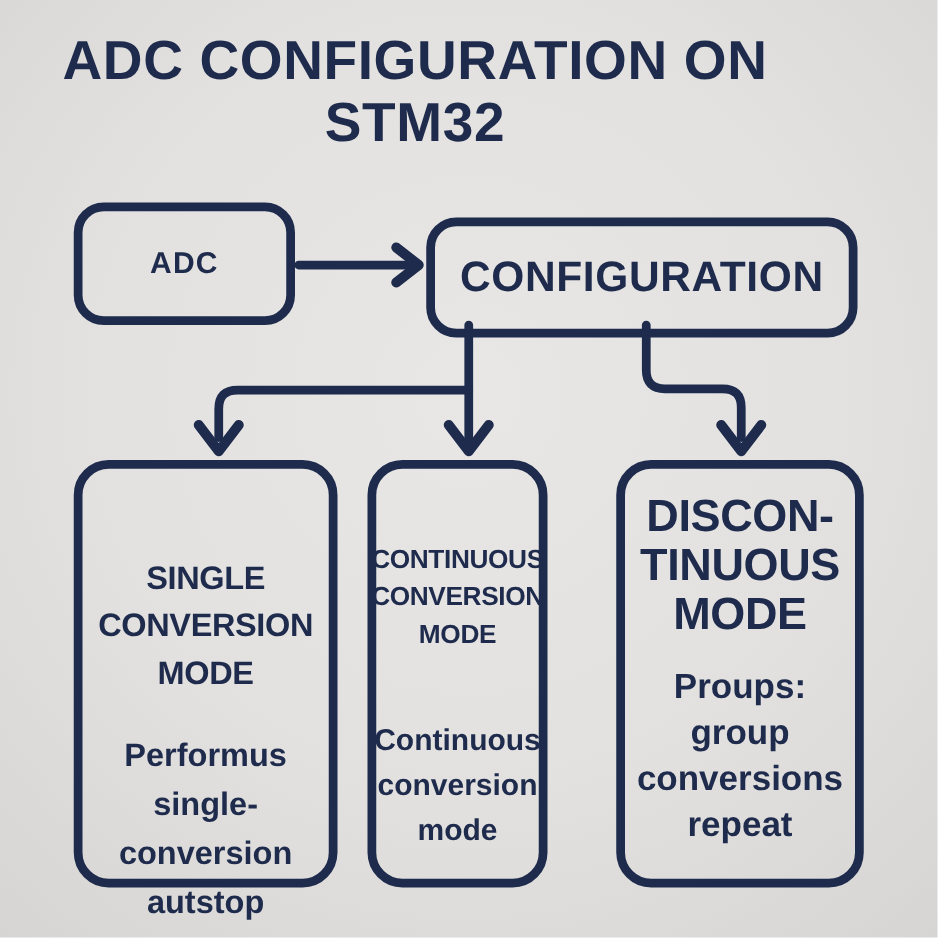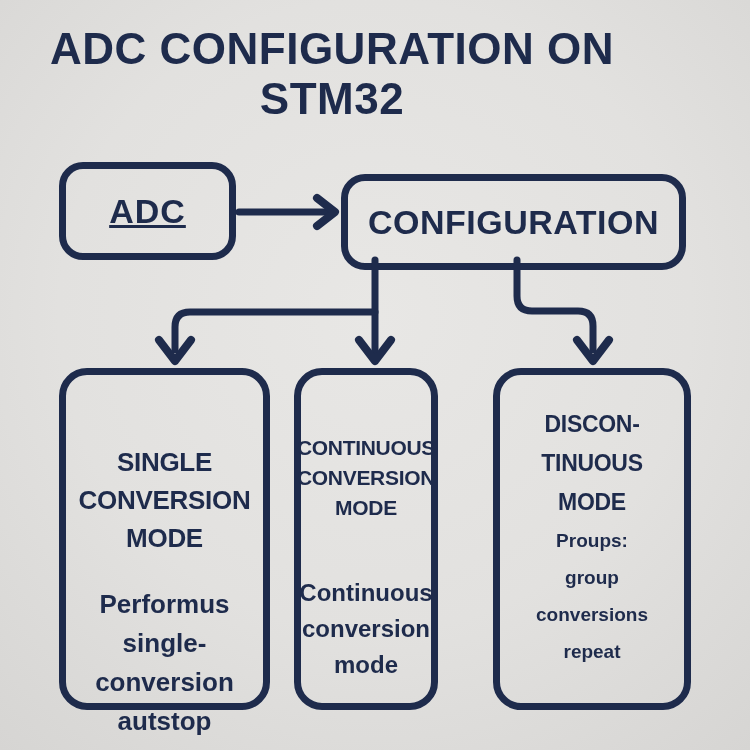--- a/index.html
+++ b/index.html
@@ -18,41 +18,41 @@
   .title {
     position:absolute; top:24px; left:0; width:664px;
     text-align:center; font-size:44px; line-height:50px;
     font-weight:bold; letter-spacing:0.5px; color:var(--ink);
   }
   .node {
     position:absolute; border:7px solid var(--ink); border-radius:24px;
     display:flex; align-items:center; justify-content:center;
     font-weight:bold; color:var(--ink); text-align:center;
   }
-  .node-adc   { left:59px;  top:162px; width:177px; height:98px; font-size:34px; letter-spacing:1px;text-decoration:underline; }
+  .node-adc   { left:59px;  top:162px; width:177px; height:98px; font-size:24px; letter-spacing:1px; }
   .node-config{ left:341px; top:163px; width:345px; height:96px; font-size:34px; letter-spacing:0.5px;margin-top:11px; }
   .connectors { position:absolute; left:0; top:0; width:750px; height:750px; }
   .connectors path { fill:none; stroke:var(--ink); stroke-linecap:round; stroke-linejoin:round; }
   .connectors .stem { stroke-width:7; }
   .connectors .head { stroke-width:8; }
   .card {
     position:absolute; top:368px; height:342px;
     border:7px solid var(--ink); border-radius:28px;
     display:flex; flex-direction:column; align-items:center;
     text-align:center; font-weight:bold; color:var(--ink);
   }
   .card-1 { left:59px;  width:211px; }
   .card-2 { left:294px; width:144px; }
   .card-3 { left:493px; width:198px; }
   .card-1 .card-heading { padding-top:28px; font-size:26px; line-height:38px; letter-spacing:-0.3px;margin-top:40px; }
   .card-1 .card-body    { margin-top:28px;  font-size:26px; line-height:39px; }
   .card-2 .card-heading { padding-top:58px; font-size:21px; line-height:30px; letter-spacing:-0.3px; }
   .card-2 .card-body    { margin-top:52px;  font-size:24px; line-height:36px; }
-  .card-3 .card-heading { padding-top:30px; font-size:23px; line-height:39px; letter-spacing:-0.3px; }
-  .card-3 .card-body    {  font-size:19px; line-height:37px;text-align:center; }
+  .card-3 .card-heading { padding-top:18px; font-size:36px; line-height:39px; letter-spacing:-0.3px; }
+  .card-3 .card-body    { margin-top:20px;  font-size:28px; line-height:37px;text-align:center; }
 </style>
 </head>
 <body>
 
 <div class="canvas">
 
   <h1 class="title pre">ADC CONFIGURATION ON
 STM32</h1>
 
   <div class="node node-adc">

